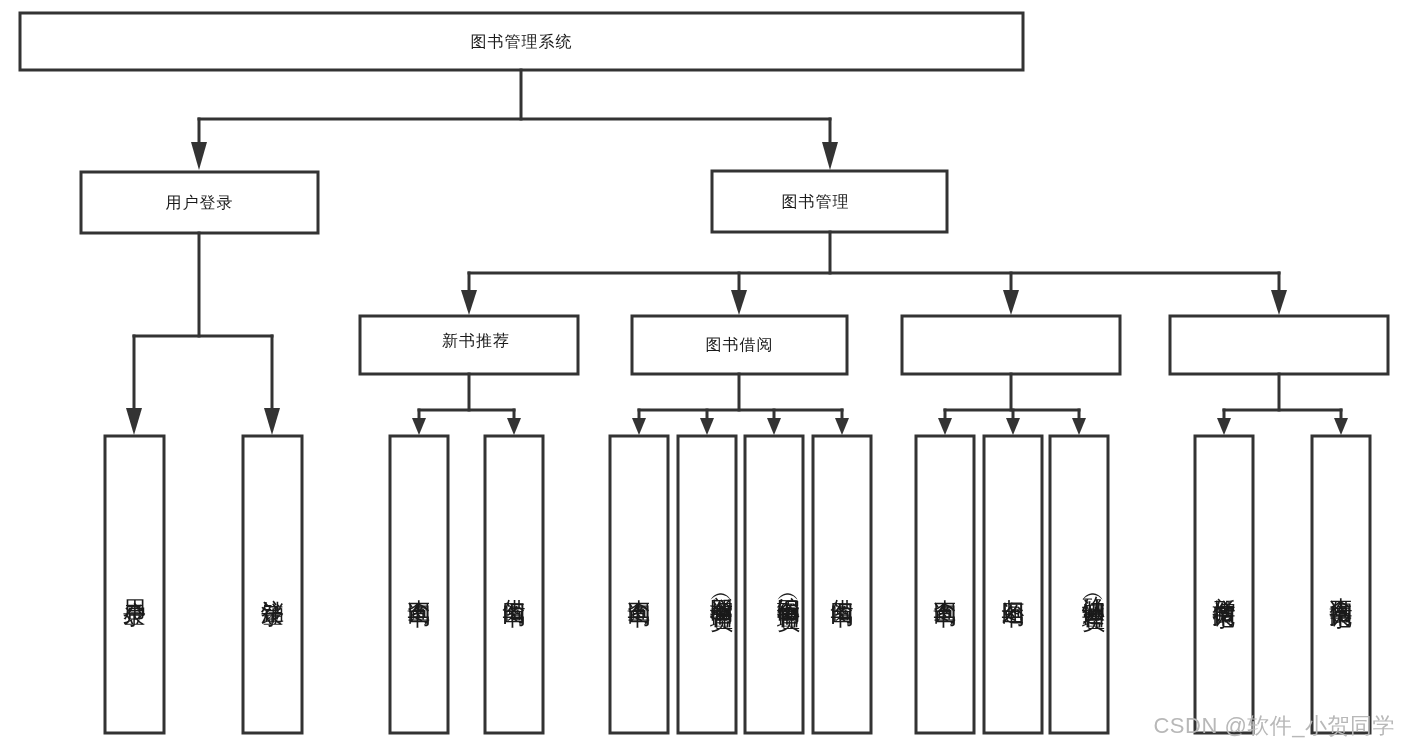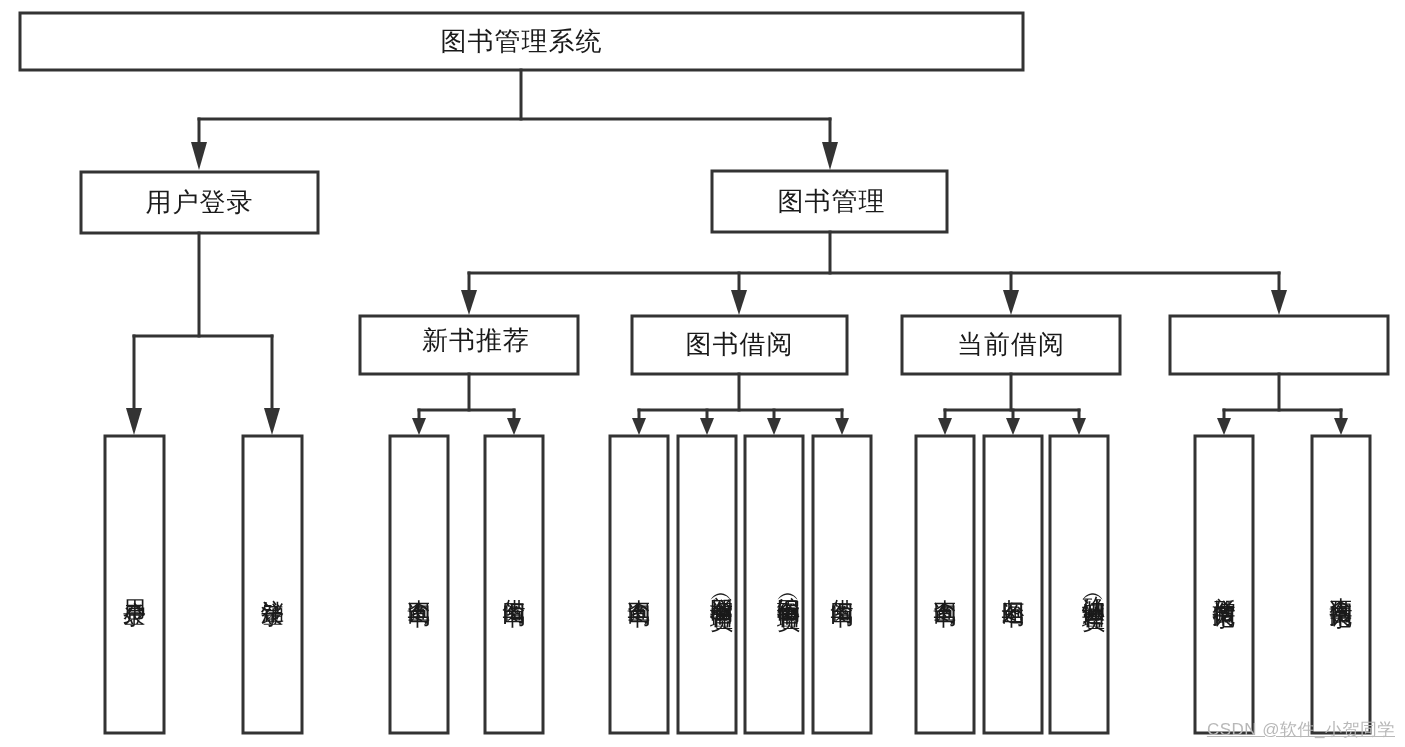--- a/index.html
+++ b/index.html
@@ -46,47 +46,46 @@
     position: absolute;
     display: flex;
     align-items: center;
     justify-content: center;
     color: #1a1a1a;
     font-family: "Liberation Sans", "DejaVu Sans", sans-serif;
     pointer-events: none;
     box-sizing: border-box;
   }
   .node-label.horizontal {
-    font-size: 26px;
+    font-size: 16px;
     line-height: 1.2;
     letter-spacing: 1px;
   }
   .node-label.vertical {
     writing-mode: vertical-rl;
     text-orientation: upright;
     font-size: 23px;
     line-height: 1.25;
     letter-spacing: 2px;
     align-items: flex-start;
     padding-top: 4px;
   }
   .node-label.vertical.v-center {
     align-items: center;
     padding-top: 0;
   }
   .watermark {
     position: absolute;
     right: 10px;
     bottom: 6px;
-    font-size: 17px;
+    font-size: 22px;
     color: #b8b8b8;
     font-family: "Liberation Sans", "DejaVu Sans", sans-serif;
     letter-spacing: 0.5px;
     white-space: nowrap;
-    text-decoration: underline;
   }
 </style>
 </head>
 <body>
 
 <div id="diagram-root">
 
   <svg class="tree-canvas" viewBox="0 0 1405 747">
 
     <rect class="node-box" x="20" y="13" width="1003" height="57"></rect>
@@ -188,27 +187,26 @@
       <polygon class="arrow-head" points="1217,418 1231,418 1224,435"></polygon>
       <polygon class="arrow-head" points="1334,418 1348,418 1341,435"></polygon>
     </g>
 
   </svg>
 
   <div class="node-label horizontal" style="left:20px; top:13px; width:1003px; height:57px;">图书管理系统</div>
 
   <div class="node-label horizontal" style="left:81px; top:172px; width:237px; height:61px;">用户登录</div>
 
-  <div class="node-label horizontal" style="left:712px; top:171px; width:239px; height:61px;">图书管理</div>
+  <div class="node-label horizontal" style="left:696px; top:171px; width:239px; height:61px;">图书管理</div>
 
   <div class="node-label horizontal" style="left:360px; top:312px; width:232px; height:58px;">新书推荐</div>
 
   <div class="node-label horizontal" style="left:632px; top:316px; width:215px; height:58px;border-radius:19px;">图书借阅</div>
 
-  <div class="node-label horizontal" style="left:902px; top:316px; width:218px; height:58px;">当前借阅</div>
 
 
   <div class="node-label vertical v-center" style="left:105px; top:436px; width:59px; height:297px;">用户登录</div>
 
   <div class="node-label vertical v-center" style="left:243px; top:436px; width:59px; height:297px;">注销登录</div>
 
   <div class="node-label vertical v-center" style="left:390px; top:436px; width:58px; height:297px;">查询图书</div>
 
   <div class="node-label vertical v-center" style="left:485px; top:436px; width:58px; height:297px;">借阅图书</div>
 

